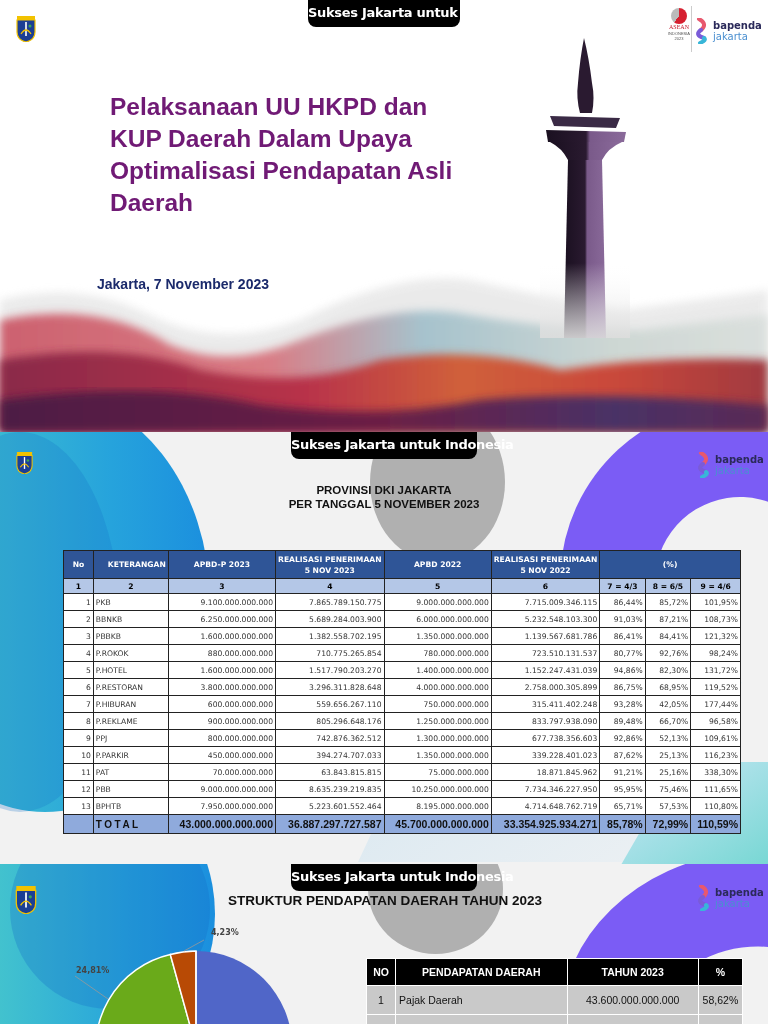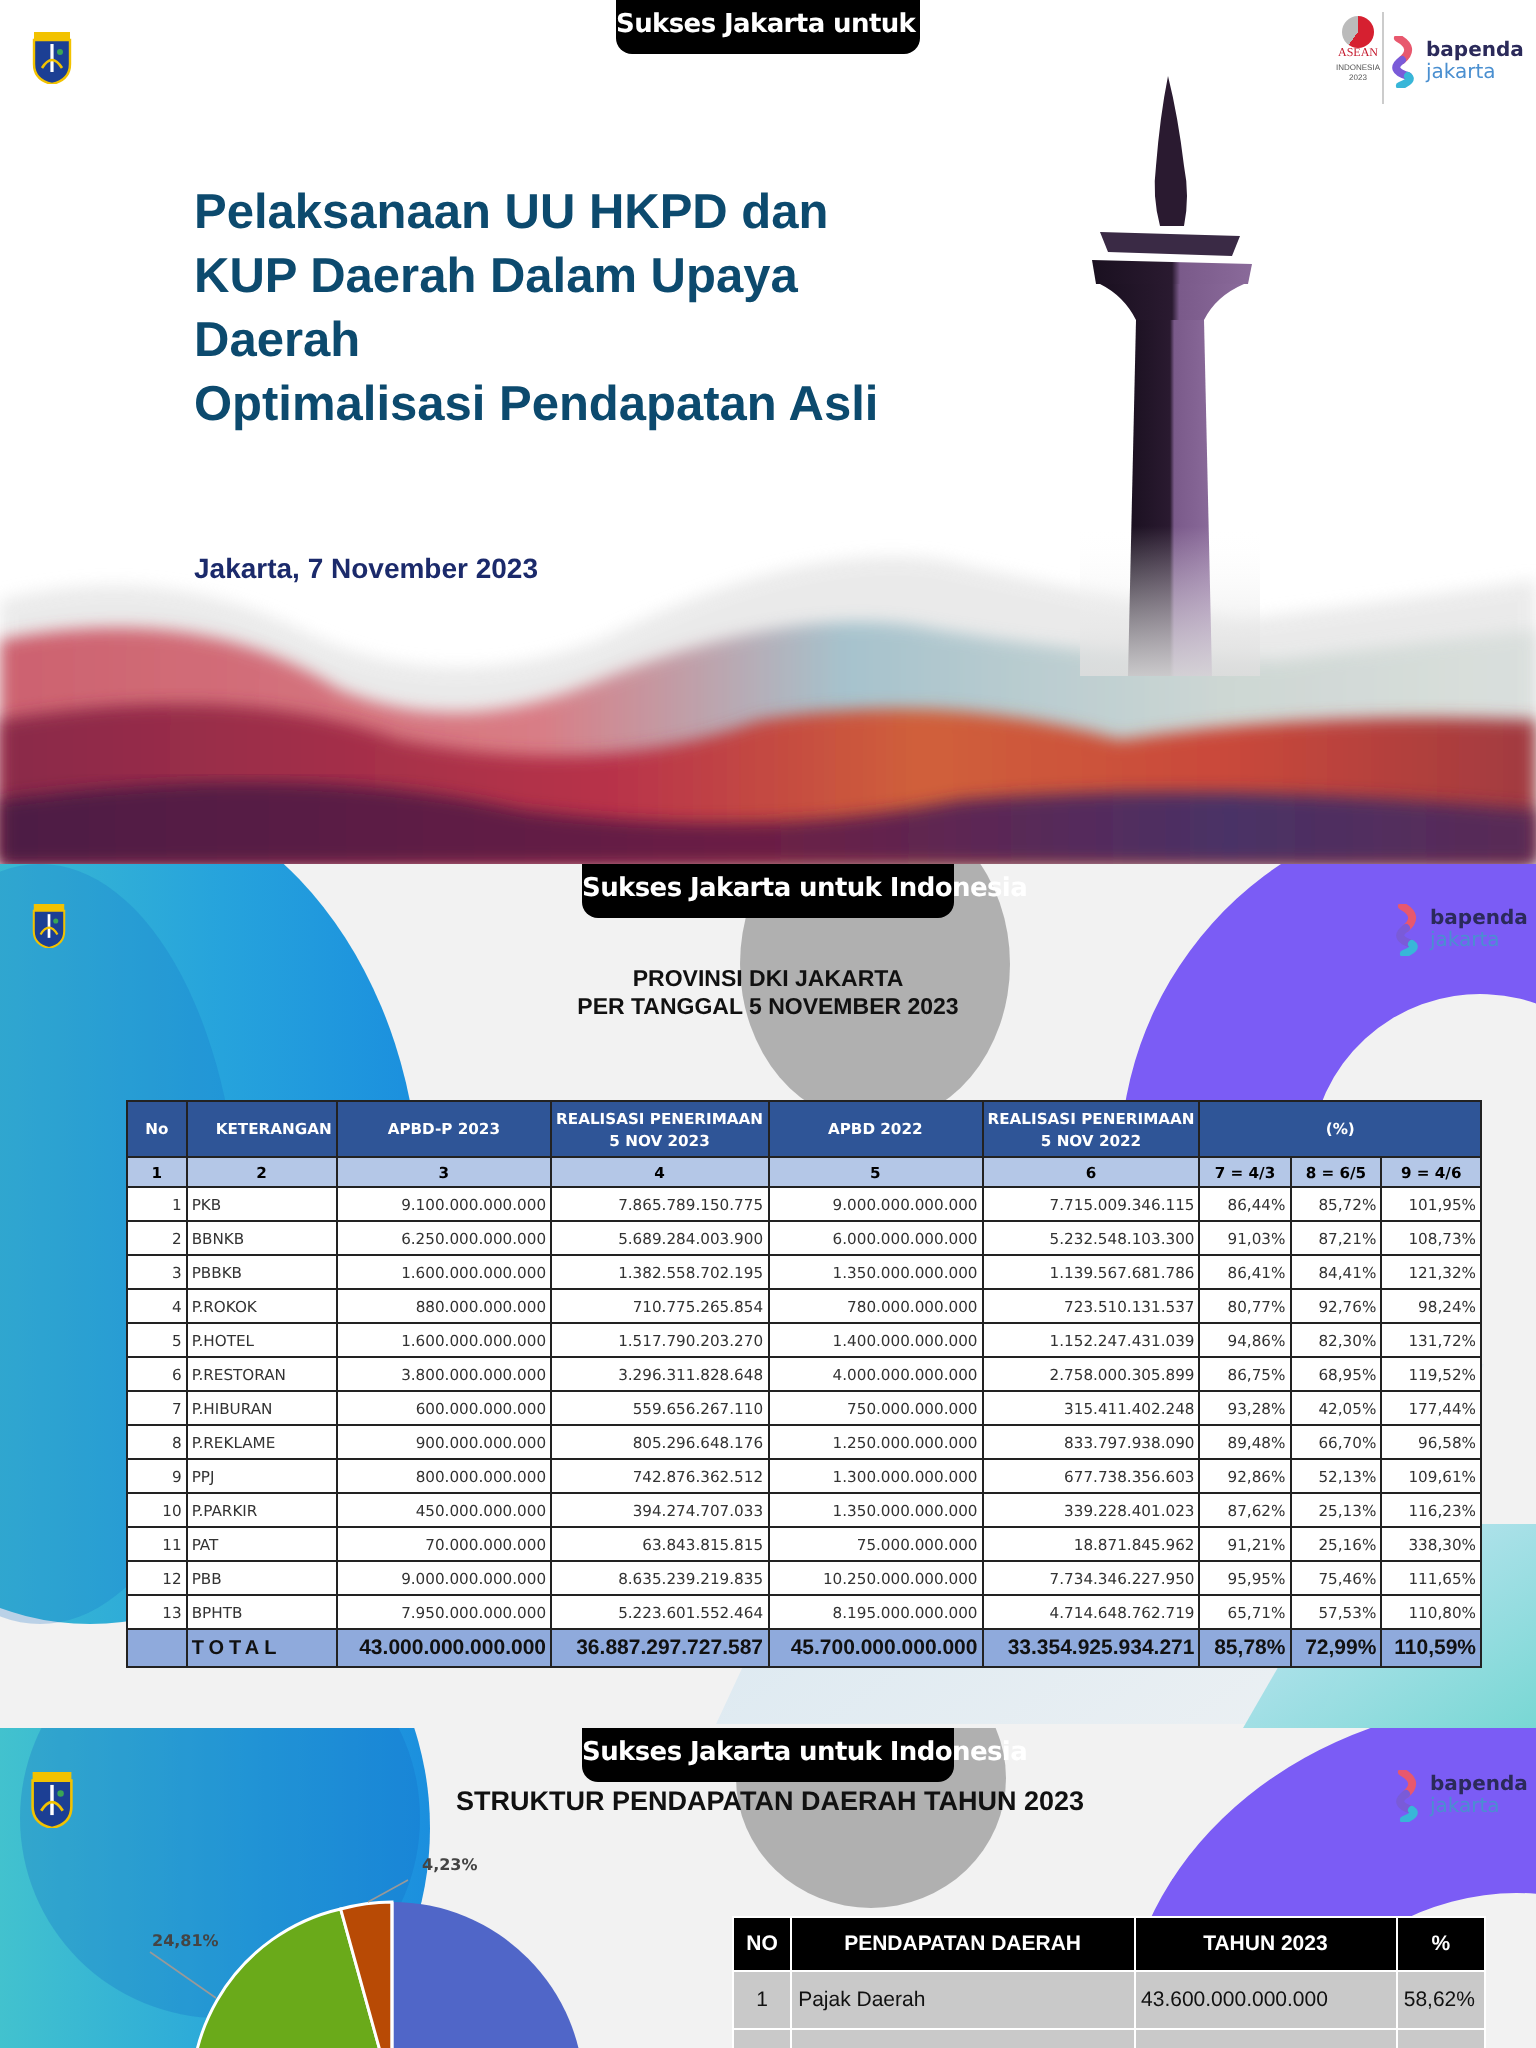--- a/index.html
+++ b/index.html
@@ -16,21 +16,21 @@
   .bap-mark { width: 14px; height: 26px; }
   .bap-text { font-family: "DejaVu Sans", sans-serif; line-height: 11px; }
   .bap-text .b1 { font-weight: bold; font-size: 10px; color: #2b2a5a; display: block; }
   .bap-text .b2 { font-size: 10px; color: #4a8fd0; display: block; }
   .asean { position: absolute; left: 668px; top: 8px; width: 22px; height: 44px; text-align: center; }
   .asean .ring { width: 16px; height: 16px; border-radius: 50%; margin: 0 auto; background: conic-gradient(#d62030 0 60%, #bbb 60% 100%); }
   .asean .t { font-family: "Liberation Serif", serif; font-size: 6px; color: #c5192d; line-height: 7px; }
   .asean .t2 { font-size: 4px; color: #555; line-height: 5px; }
   .divider-v { position: absolute; left: 691px; top: 6px; width: 1px; height: 46px; background: #ccc; }
 
-  .title1 { position: absolute; left: 97px; top: 91px; width: 400px; font-family: "Liberation Sans", sans-serif; font-weight: bold; font-size: 24.5px; line-height: 32px; color: #0c4a6e; }
+  .title1 { position: absolute; left: 110px; top: 91px; width: 400px; font-family: "Liberation Sans", sans-serif; font-weight: bold; font-size: 24.5px; line-height: 32px; color: #701a75; }
   .date1 { position: absolute; left: 97px; top: 276px; font-family: "Liberation Sans", sans-serif; font-weight: bold; font-size: 14px; color: #1b2a6b; }
   .hills { position: absolute; left: 0; top: 260px; width: 768px; height: 172px; }
   .monument { position: absolute; left: 540px; top: 38px; width: 90px; height: 300px; }
 
   
   #slide2 { top: 432px; height: 432px; background: #f2f2f2; }
   .blob-teal { position: absolute; left: -120px; top: -40px; width: 330px; height: 420px; border-radius: 50%; background: linear-gradient(90deg, #4fd0c8 0%, #26a3dc 70%, #1b8fde 100%); }
   .blob-teal-inner { position: absolute; left: 40px; top: 40px; width: 200px; height: 380px; border-radius: 50%; background: rgba(20,110,200,0.25); }
   .blob-gray { position: absolute; left: 370px; top: -30px; width: 135px; height: 160px; border-radius: 50%; background: #b0b0b0; }
   .blob-purple { position: absolute; left: 560px; top: -30px; width: 360px; height: 360px; border-radius: 50%; border: 95px solid #7b5cf5; border-right-color: transparent; border-bottom-color: transparent; transform: rotate(-20deg); }
@@ -59,21 +59,21 @@
   .blob3-purple { position: absolute; left: 560px; top: -10px; width: 360px; height: 300px; border-radius: 50%; border: 95px solid #7b5cf5; border-right-color: transparent; border-bottom-color: transparent; transform: rotate(-15deg); }
   #slide3 .pill { top: 0; width: 186px; text-align: center; padding: 5px 0 7px; }
   .title3 { position: absolute; left: 228px; top: 29px; font-family: "Liberation Sans", sans-serif; font-weight: bold; font-size: 13.5px; color: #111; }
   .pie { position: absolute; left: 98px; top: 85px; width: 196px; height: 196px; }
   .pie-label { position: absolute; font-family: "DejaVu Sans", sans-serif; font-weight: bold; font-size: 8px; color: #444; }
 
   table.pd { position: absolute; left: 366px; top: 94px; width: 377px; border-collapse: collapse; font-family: "Liberation Sans", sans-serif; font-size: 10.5px; }
   table.pd th { background: #000; color: #fff; font-weight: bold; height: 27px; border: 1px solid #fff; text-align: center; font-size: 10.5px; }
   table.pd td { background: #c9c9c9; color: #111; height: 29px; border: 1px solid #fff; padding: 0 3px; }
   table.pd td.c { text-align: center; }
-  table.pd td.r { text-align: left; }
+  table.pd td.r { text-align: center; }
 </style>
 </head>
 <body>
 
 <section class="slide" id="slide1">
   <div class="pill">Sukses Jakarta untuk Indonesia</div>
 
   <div class="jkt-logo" style="left:16px; top:16px;">
     <svg viewBox="0 0 20 26">
         <rect x="1" y="0" width="18" height="4" fill="#f2c200"></rect>
@@ -151,22 +151,22 @@
     <path d="M10 78 L80 80 L76 90 L14 88 Z" fill="#3a2a45"></path>
     <path d="M6 92 L86 94 L84 104 L8 104 Z" fill="url(#mg)"></path>
     <path d="M10 104 Q22 110 28 122 L62 122 Q68 110 82 104 Z" fill="url(#mg)"></path>
     <path d="M28 122 L62 122 L66 300 L24 300 Z" fill="url(#mg)"></path>
     <rect x="0" y="0" width="90" height="300" fill="url(#fade)"></rect>
   </svg>
 
   <div class="title1">
     <div>Pelaksanaan UU HKPD dan</div>
     <div>KUP Daerah Dalam Upaya</div>
+    <div>Optimalisasi Pendapatan Asli</div>
     <div>Daerah</div>
-    <div>Optimalisasi Pendapatan Asli</div>
   </div>
   <div class="date1">Jakarta, 7 November 2023</div>
 </section>
 
 <section class="slide" id="slide2">
   <div class="blob-teal">
       <div class="blob-teal-inner"></div>
     </div>
   <div class="blob-gray"></div>
   <div class="blob-purple"></div>

